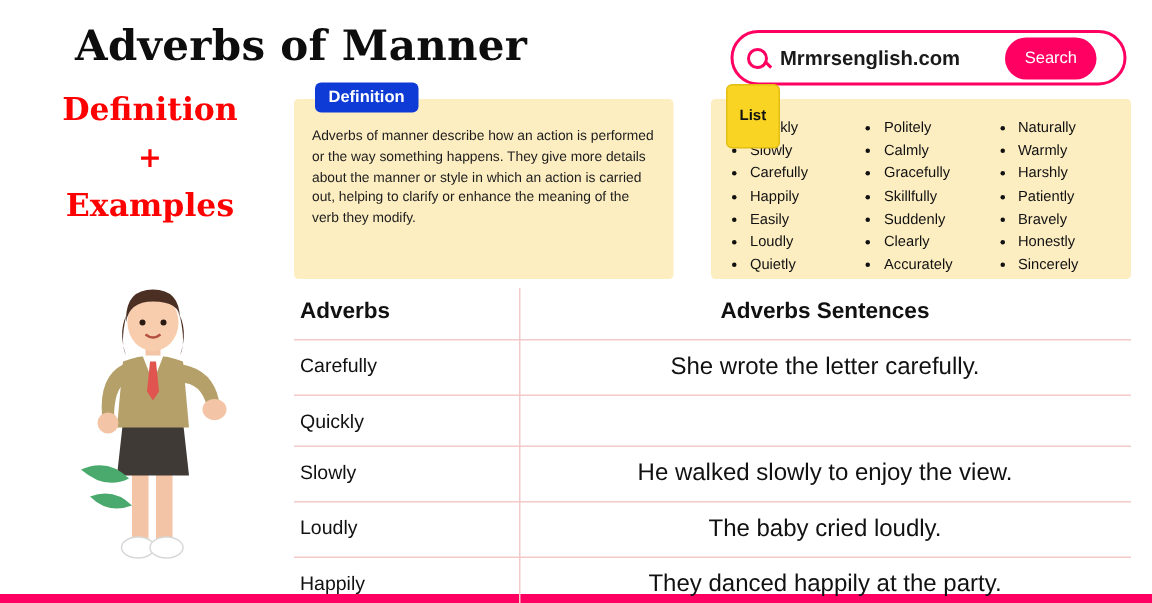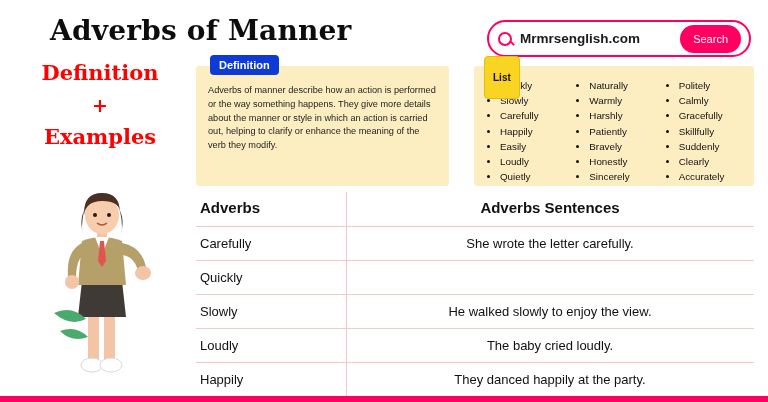--- a/index.html
+++ b/index.html
@@ -64,21 +64,21 @@
     white-space: nowrap;
     overflow: hidden;
     font-weight: bold;
   }
   .search-btn {
     background: #ff0062;
     color: #ffffff;
     font-size: 11px;
     border-radius: 18px;
     padding: 8px 13px;
-    margin-right: 8px;
+    margin-right: 18px;
     white-space: nowrap;
     border: none;
     cursor: pointer;
     font-family: "Liberation Sans", sans-serif;
   }
 
   
   .left-col {
     position: absolute;
     left: 10px; top: 62px;
@@ -180,21 +180,21 @@
     width: 150px;
     text-align: left;
     padding: 9px 4px;
     font-size: 13px;
     color: #111111;
   }
   .tcell-b {
     flex: 1;
     text-align: center;
     padding: 9px 4px;
-    font-size: 13px;
+    font-size: 16px;
     color: #111111;
   }
   .header .tcell-a, .header .tcell-b {
     font-weight: bold;
     font-size: 15px;
     padding: 7px 4px 10px;
   }
   .vsep {
     position: absolute;
     left: 150px; top: 0;
@@ -269,37 +269,37 @@
     <ul class="list-col">
       <li>Quickly</li>
       <li>Slowly</li>
       <li>Carefully</li>
       <li>Happily</li>
       <li>Easily</li>
       <li>Loudly</li>
       <li>Quietly</li>
     </ul>
     <ul class="list-col">
+      <li>Politely</li>
+      <li>Calmly</li>
+      <li>Gracefully</li>
+      <li>Skillfully</li>
+      <li>Suddenly</li>
+      <li>Clearly</li>
+      <li>Accurately</li>
+    </ul>
+    <ul class="list-col">
       <li>Naturally</li>
       <li>Warmly</li>
       <li>Harshly</li>
       <li>Patiently</li>
       <li>Bravely</li>
       <li>Honestly</li>
       <li>Sincerely</li>
     </ul>
-    <ul class="list-col">
-      <li>Politely</li>
-      <li>Calmly</li>
-      <li>Gracefully</li>
-      <li>Skillfully</li>
-      <li>Suddenly</li>
-      <li>Clearly</li>
-      <li>Accurately</li>
-    </ul>
   </div>
 
   <div class="table">
     <div class="vsep"></div>
     <div class="trow header">
       <div class="tcell-a">Adverbs</div>
       <div class="tcell-b">Adverbs Sentences</div>
     </div>
     <div class="trow">
       <div class="tcell-a">Carefully</div>

